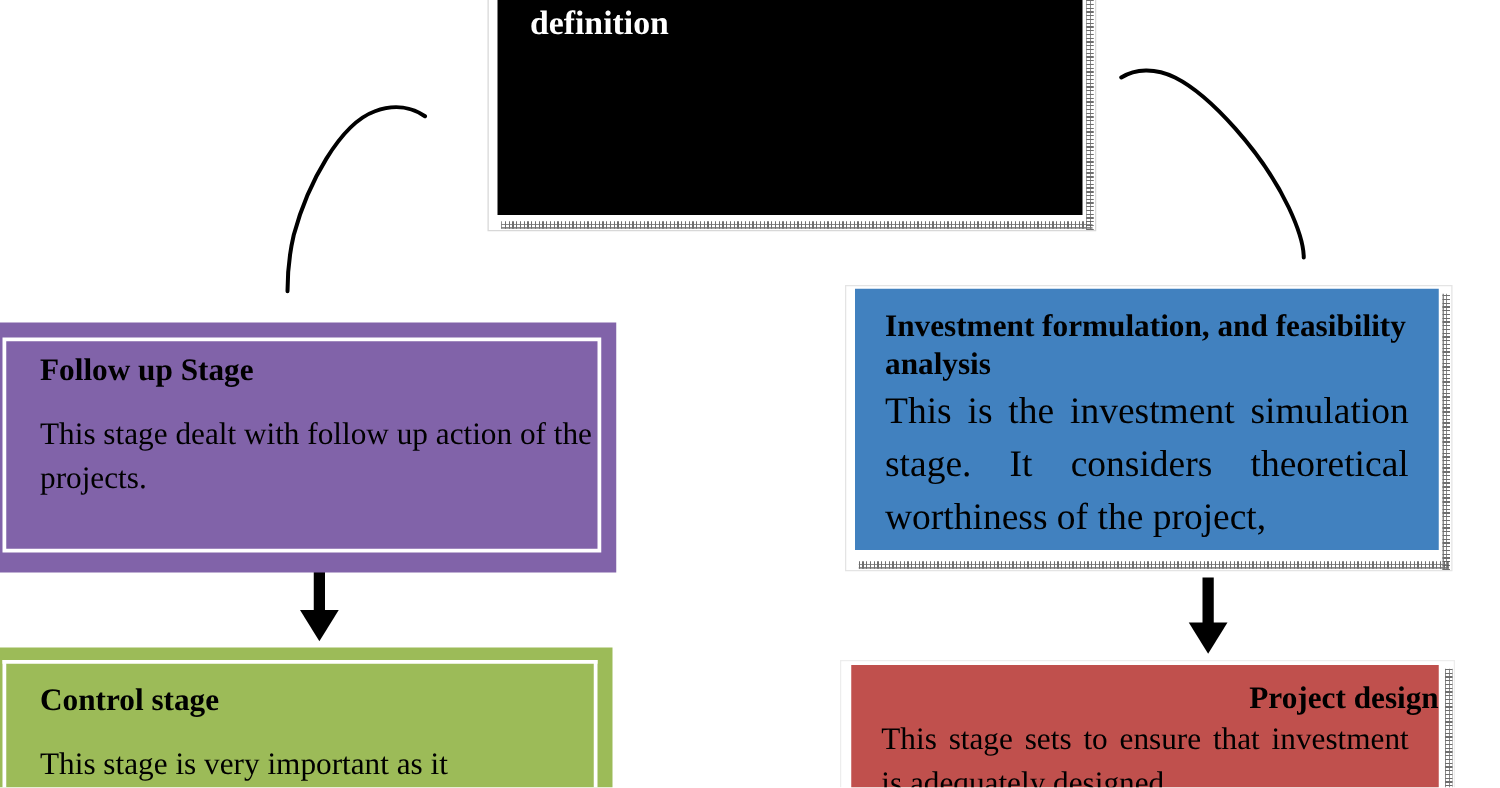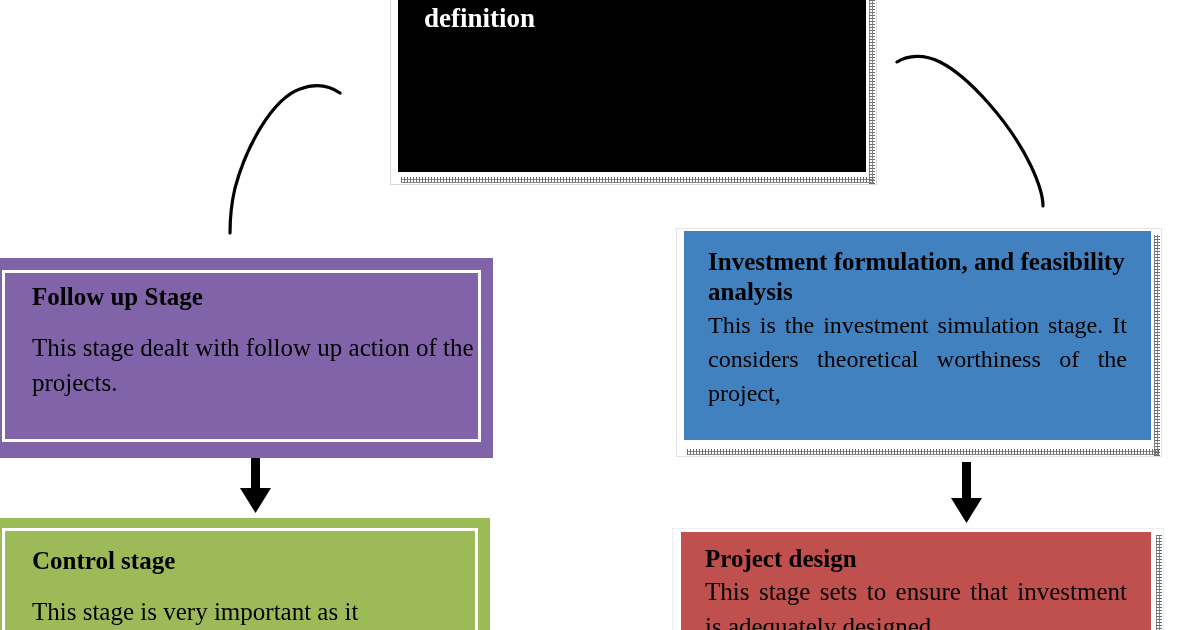--- a/index.html
+++ b/index.html
@@ -119,21 +119,21 @@
     border: 1px solid #e4e4e4;
   }
   #formulation-box .inner {
     left: 7px;
     top: 2px;
     right: 10px;
     bottom: 16px;
     background: #4181bf;
   }
   #formulation-box .title { font-size: 25px; padding: 16px 0 0 24px; }
-  #formulation-box .body  { font-size: 24px; padding: 2px 24px 0 24px; text-align: justify; }
+  #formulation-box .body  { font-size: 30px; padding: 2px 24px 0 24px; text-align: justify; }
 
   
   #control-box {
     left: -10px;
     top: 518px;
     width: 500px;
     height: 130px;
     background: #9cbb58;
   }
   #control-box .inner {
@@ -157,21 +157,21 @@
     background: #ffffff;
     border: 1px solid #ededed;
   }
   #design-box .inner {
     left: 8px;
     top: 3px;
     right: 12px;
     bottom: -20px;
     background: #c0504d;
   }
-  #design-box .title { font-size: 25px; padding: 12px 0 0 24px; }
+  #design-box .title { font-size: 25px; padding: 12px 0 0 24px; text-align: right; }
   #design-box .body  { font-size: 25px; padding: 0 24px 0 24px; text-align: justify; }
 
   
   .connector {
     position: absolute;
     left: 0;
     top: 0;
     width: 1200px;
     height: 630px;
     pointer-events: none;

